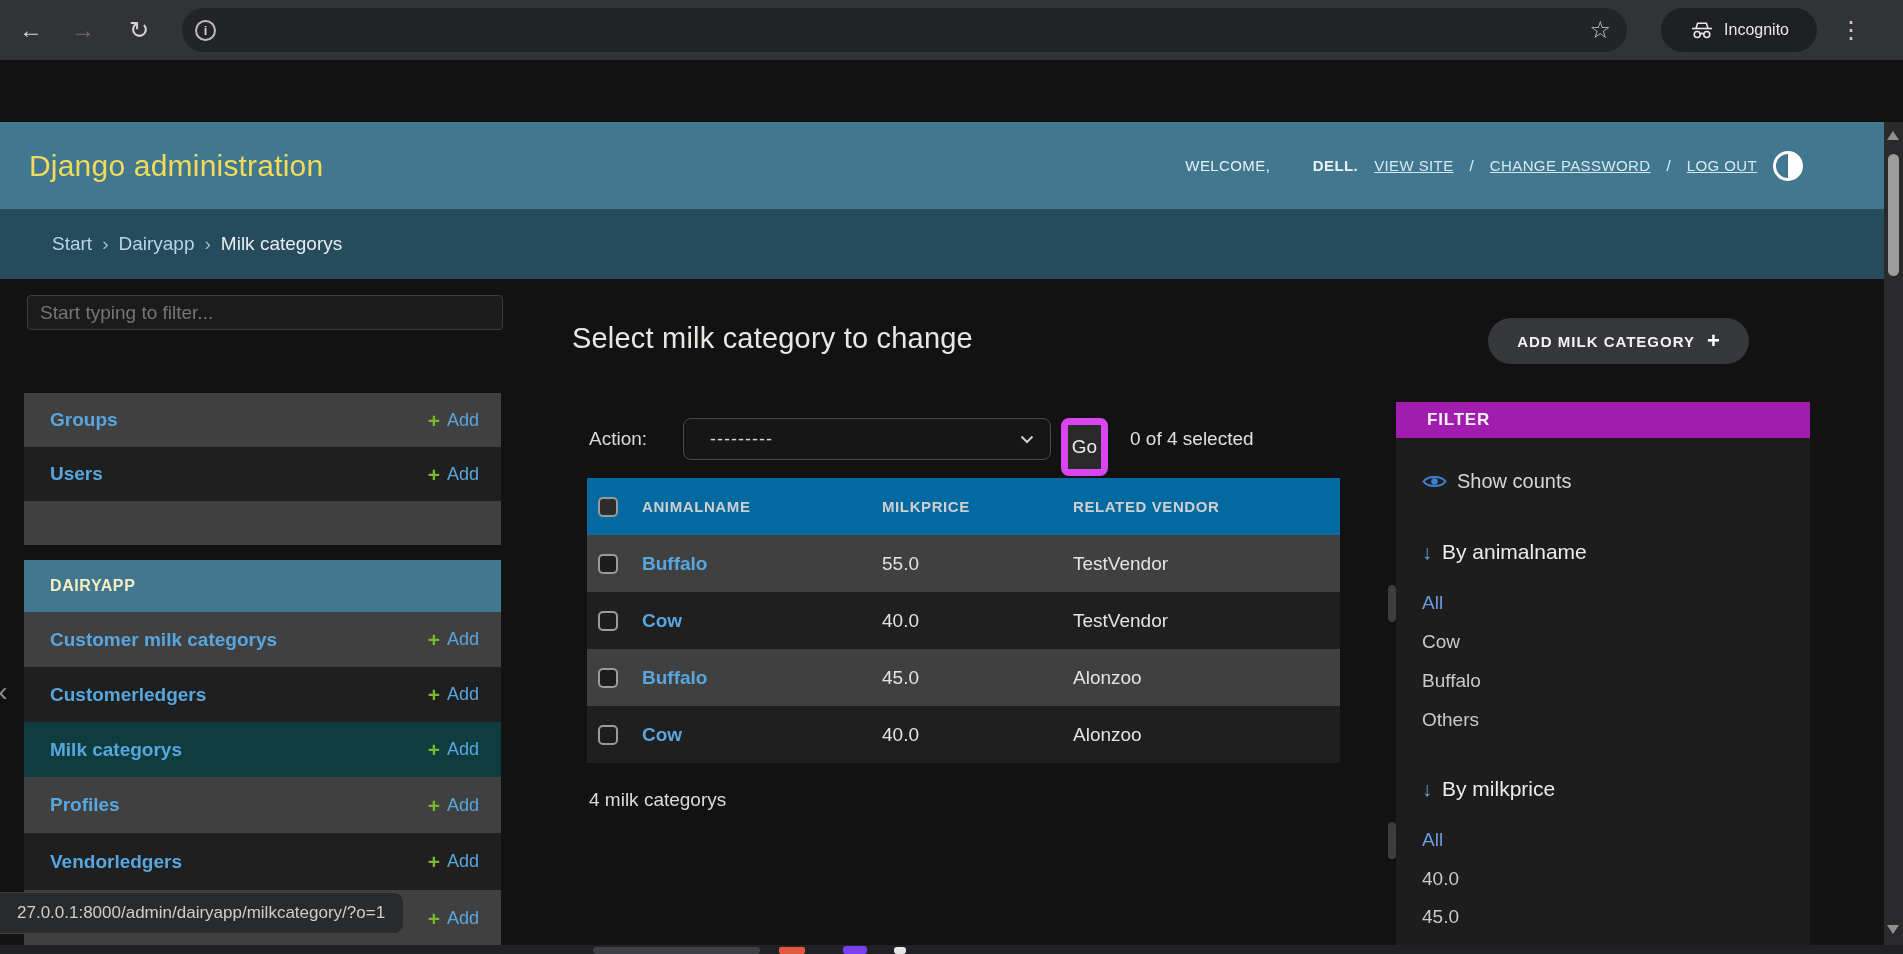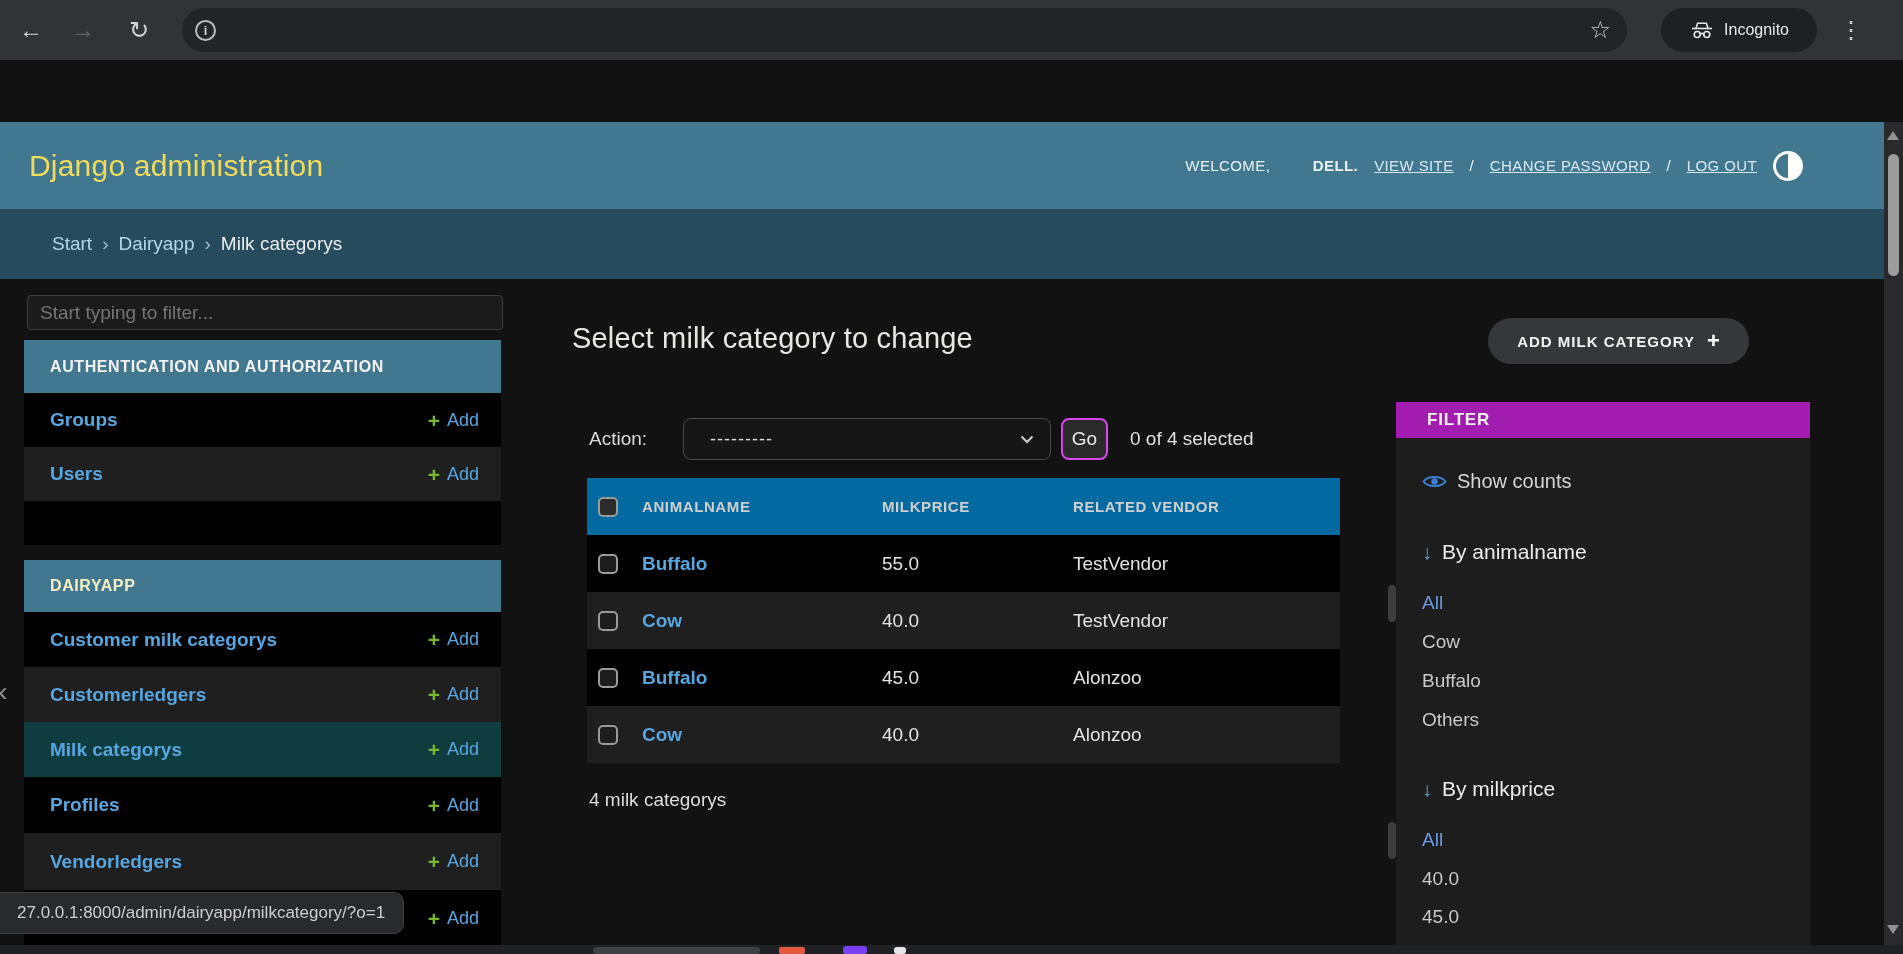--- a/index.html
+++ b/index.html
@@ -38,39 +38,39 @@
   .crumb-link{color:#b6d6e8;}
   .crumb-sep{color:#9dbecd;}
   .crumb-current{color:#e9edee;}
 
   
   .filter-input{left:27px;top:295px;width:476px;height:35px;background:#1b1b1b;border:1px solid #3c3c3c;border-radius:4px;color:#cfcfcf;font-size:19px;padding:0 12px;outline:none;}
   .filter-input::placeholder{color:#757575;}
   .caption{width:477px;left:24px;background:#41788f;display:flex;align-items:center;padding-left:26px;font-size:16px;font-weight:700;letter-spacing:.6px;color:#f2f2f2;}
   .caption.cream{color:#f7efc3;}
   .side-row{width:477px;left:24px;display:flex;align-items:center;padding:0 22px 0 26px;}
-  .row-dark{background:#000000;text-decoration:underline;}
+  .row-dark{background:#404040;}
   .row-lite{background:#1f1f1f;}
   .row-sel{background:#0f3c3f;}
   .model-link{font-size:19px;font-weight:600;color:#58a6e0;text-decoration:none;}
   .add-wrap{margin-left:auto;display:flex;align-items:center;gap:7px;}
   .plus{color:#77b82d;font-size:21px;font-weight:700;line-height:1;}
   .add-link{color:#58a6e0;font-size:18px;text-decoration:none;}
   .collapse{left:-8px;top:676px;font-size:28px;color:#8f8f8f;}
 
   
   .page-title{left:572px;top:322px;font-size:29px;font-weight:400;color:#e9e7e4;letter-spacing:.2px;}
   .add-btn{left:1488px;top:318px;width:261px;height:46px;border-radius:23px;background:#35373a;display:flex;align-items:center;justify-content:center;gap:12px;}
   .add-btn .lbl{color:#f2f2f2;font-size:15px;font-weight:700;letter-spacing:1px;}
   .add-btn .pl{color:#fff;font-size:22px;font-weight:700;line-height:1;}
   .action-label{left:589px;top:418px;height:42px;display:flex;align-items:center;font-size:19px;color:#dadada;}
   .action-select{left:683px;top:418px;width:368px;height:42px;border:1px solid #4a4a4a;border-radius:8px;background:#161616;display:flex;align-items:center;padding:0 16px 0 26px;}
   .action-select .val{font-size:18px;color:#d6d6d6;letter-spacing:1px;}
   .action-select svg{margin-left:auto;}
-  .go-btn{left:1061px;top:418px;width:47px;height:42px;border:2px solid #d946ef;border-radius:8px;background:#2a2a2a;display:flex;align-items:center;justify-content:center;font-size:19px;color:#eaeaea;}
+  .go-btn{left:1061px;top:418px;width:47px;height:58px;border:7px solid #d946ef;border-radius:8px;background:#2a2a2a;display:flex;align-items:center;justify-content:center;font-size:19px;color:#eaeaea;}
   .sel-status{left:1130px;top:418px;height:42px;display:flex;align-items:center;font-size:19px;color:#e0e0e0;}
 
   .tbl-row{left:587px;width:753px;height:57px;display:grid;grid-template-columns:44px 240px 191px 1fr;align-items:center;}
   .tbl-head{background:#0369a1;}
   .th{font-size:15px;font-weight:700;color:#cfcfcf;letter-spacing:.6px;padding-left:11px;}
   .td{font-size:19px;color:#e3e3e3;padding-left:11px;}
   .td.link{color:#58a6e0;font-weight:600;}
   .cbx{width:20px;height:20px;border:2px solid #9b9b9b;border-radius:5px;background:#1d1d1d;margin-left:11px;}
   .count-line{left:589px;top:782px;height:36px;display:flex;align-items:center;font-size:19px;color:#dcdcdc;}
 
@@ -143,21 +143,20 @@
   <div class="abs breadcrumbs">
     <a class="crumb-link">Start</a>
     <span class="crumb-sep">›</span>
     <a class="crumb-link">Dairyapp</a>
     <span class="crumb-sep">›</span>
     <span class="crumb-current">Milk categorys</span>
   </div>
 
   <input class="abs filter-input" placeholder="Start typing to filter..." style="">
 
-  <div class="abs caption" style="top:340px;height:53px">AUTHENTICATION AND AUTHORIZATION</div>
   <div class="abs side-row row-dark" style="top:393px;height:54px">
     <a class="model-link">Groups</a>
     <span class="add-wrap">
         <span class="plus">+</span>
         <a class="add-link">Add</a>
       </span>
   </div>
   <div class="abs side-row row-lite" style="top:447px;height:54px">
     <a class="model-link">Users</a>
     <span class="add-wrap">

